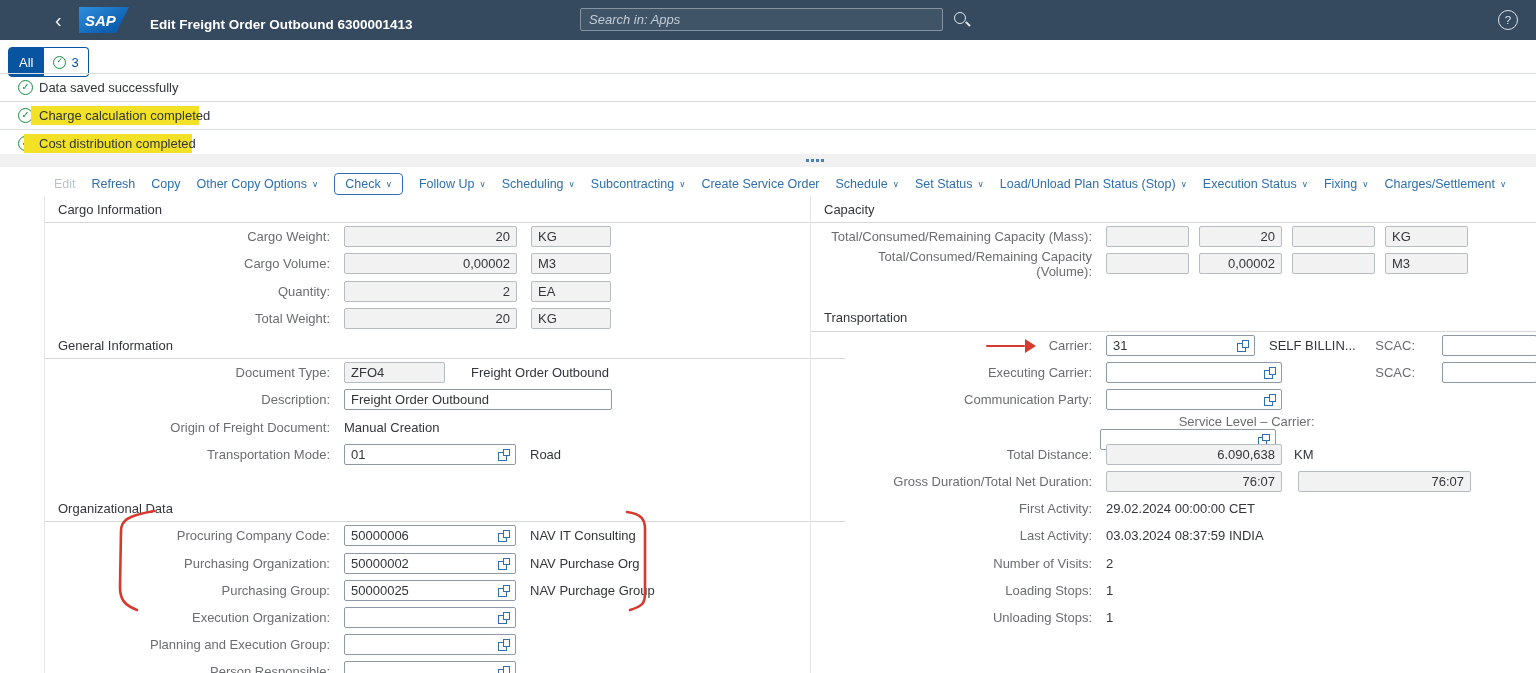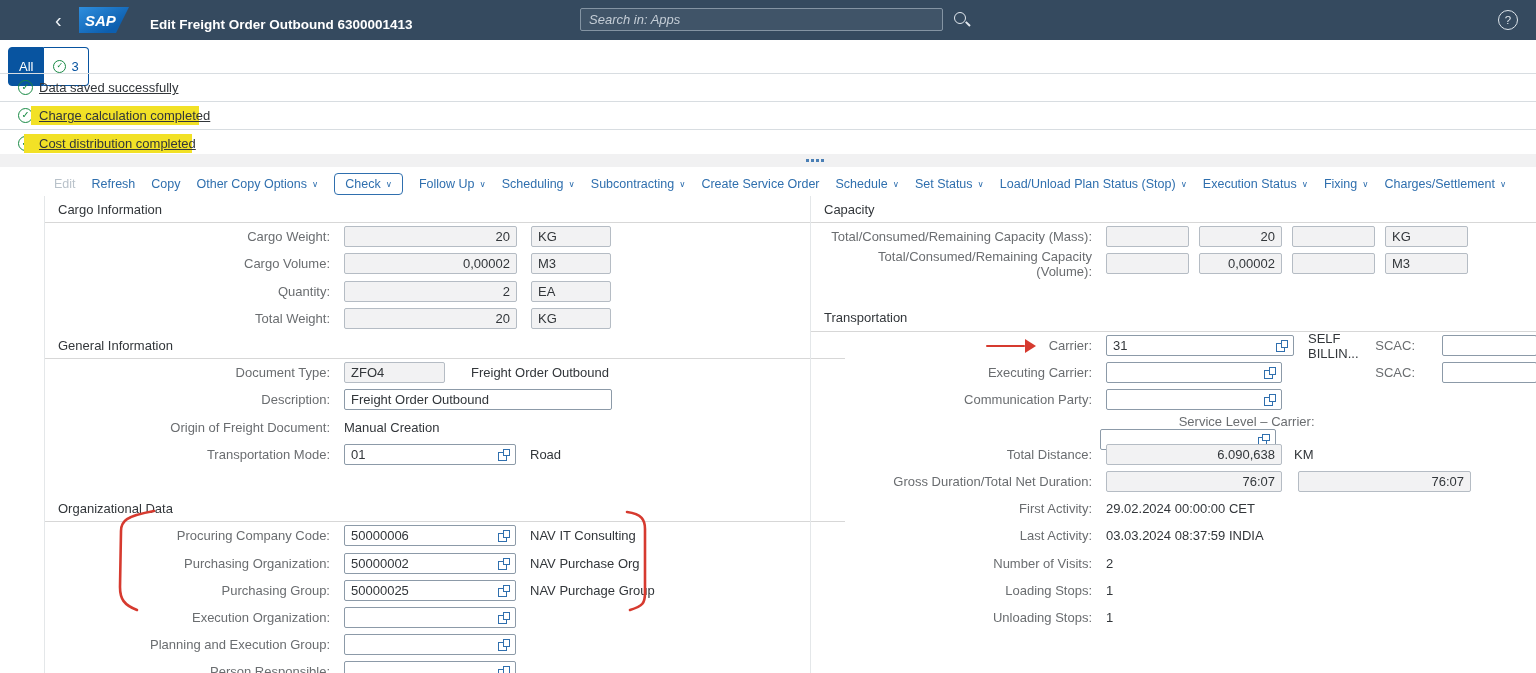--- a/index.html
+++ b/index.html
@@ -17,34 +17,34 @@
                color:#fff;font-weight:bold;font-size:13.5px;}
   #shell-search{position:absolute;left:580px;top:8px;width:363px;height:23px;box-sizing:border-box;
                 background:rgba(255,255,255,0.06);border:1px solid #8494a3;border-radius:2px;
                 color:#e8eef3;font-size:13px;padding:0 8px;outline:none;font-family:inherit;}
   #shell-search::placeholder{color:#c4cdd6;font-style:italic;}
   #mag-icon{position:absolute;left:954px;top:12px;width:10px;height:10px;border:1.7px solid #e3e9ef;border-radius:50%;cursor:pointer;}
   #mag-icon::after{content:"";position:absolute;width:6px;height:1.7px;background:#e3e9ef;transform:rotate(45deg);right:-6px;bottom:-2px;}
   #help-icon{position:absolute;right:18px;top:10px;width:18px;height:18px;border:1.3px solid #dfe6ec;border-radius:50%;
              color:#dfe6ec;font-size:11.5px;display:flex;align-items:center;justify-content:center;cursor:pointer;}
   
-  #seg{position:absolute;left:8px;top:47px;height:39px;display:inline-flex;font-size:13px;}
+  #seg{position:absolute;left:8px;top:47px;height:30px;display:inline-flex;font-size:13px;}
   #seg-all{background:#0854a0;border:1px solid #0854a0;color:#fff;border-radius:4px 0 0 4px;
            padding:0 10px;display:flex;align-items:center;cursor:pointer;}
   #seg-count{background:#fff;border:1px solid #0854a0;border-left:none;color:#0854a0;border-radius:0 4px 4px 0;
              padding:0 9px;display:flex;align-items:center;gap:5px;cursor:pointer;}
   
   .ckc{width:15px;height:15px;border:1.5px solid #188a44;border-radius:50%;position:relative;flex-shrink:0;display:inline-block;box-sizing:border-box;}
   .ckc::after{content:"✓";position:absolute;left:2.5px;top:-0.5px;font-size:9.5px;color:#188a44;font-weight:bold;}
   .ckc.sm{width:13px;height:13px;}
   .ckc.sm::after{font-size:8px;left:2px;top:-0.5px;}
   
   #messages{position:absolute;top:73px;left:0;right:0;border-top:1px solid #d8dde1;}
   .msg-row{height:27px;border-bottom:1px solid #d8dde1;display:flex;align-items:center;padding-left:18px;position:relative;cursor:pointer;}
-  .msg-text{position:relative;z-index:1;margin-left:6px;color:#32363a;text-decoration:underline;}
+  .msg-text{position:relative;z-index:1;margin-left:6px;color:#32363a;}
   .msg-hl{position:absolute;top:4px;height:19px;background:#f2e126;}
   .hl-1{left:31px;width:168px;}
   .hl-2{left:24px;width:168px;}
   
   #splitter{position:absolute;top:154px;left:0;right:0;height:13px;background:#f1f1f2;cursor:row-resize;}
   #splitter-dots{position:absolute;left:806px;top:5px;display:flex;gap:2px;}
   #splitter-dots i{width:3px;height:3px;background:#4a7fb5;display:block;}
   
   #toolbar{position:absolute;top:167px;left:54px;right:0;height:33px;display:flex;align-items:center;gap:16px;font-size:12.5px;white-space:nowrap;}
   #toolbar button{background:none;border:none;padding:0;font:inherit;color:#2f6fae;cursor:pointer;display:inline-flex;align-items:center;}
@@ -300,21 +300,21 @@
       <div class="box ro" style="width: 83px;"></div>
       <div class="box ro ar" style="width: 83px; margin-left: 10px;">0,00002</div>
       <div class="box ro" style="width: 83px; margin-left: 10px;"></div>
       <div class="box ro" style="width: 83px; margin-left: 10px;">M3</div>
     </div>
     <div class="srow" style="top: 108.8px;">
       <span class="stitle">Transportation</span>
     </div>
     <div class="frow" style="top: 136px;">
       <span class="flabel">Carrier:</span>
-      <div class="box in has-help" style="width: 188px;">
+      <div class="box in has-help" style="width: 149px;">
         <span class="in-val">31</span>
         <span class="vh"></span>
       </div>
       <span class="pv" style="width: 112px;">SELF BILLIN...</span>
       <span class="flabel2" style="margin-left: 16px;">SCAC:</span>
       <div class="box in" style="width: 95px; margin-left: 27px;">
         <span class="in-val"></span>
       </div>
     </div>
     <div class="frow" style="top: 163.2px;">

